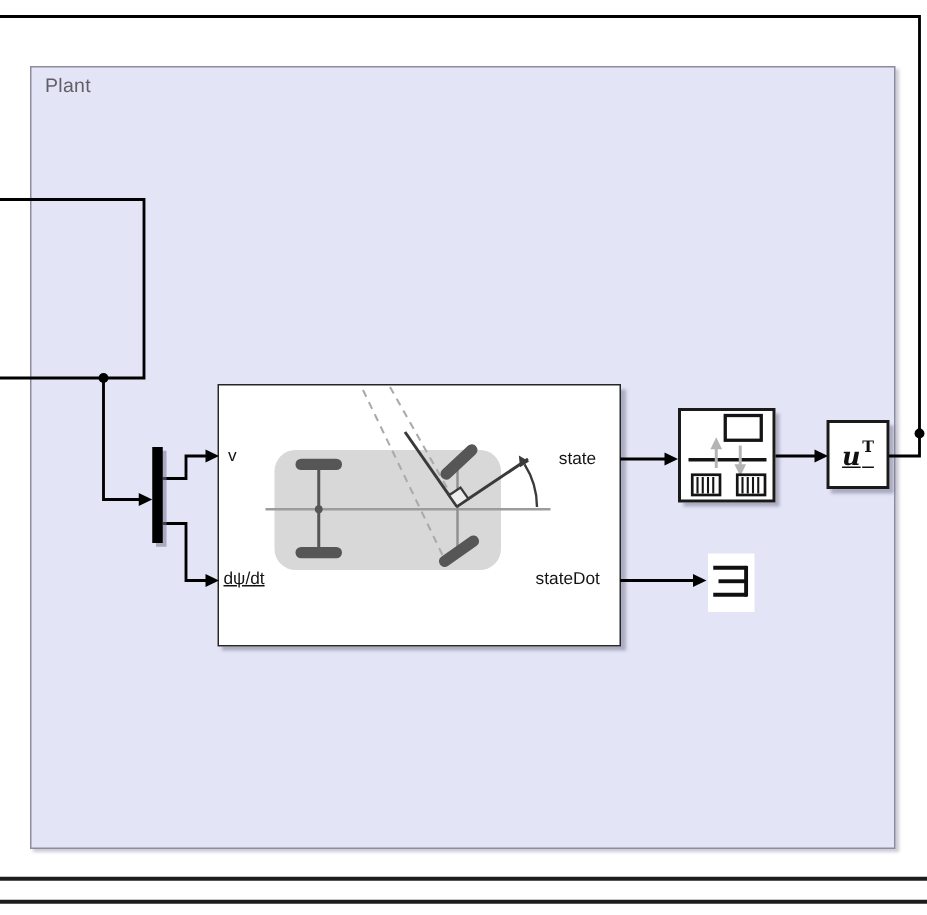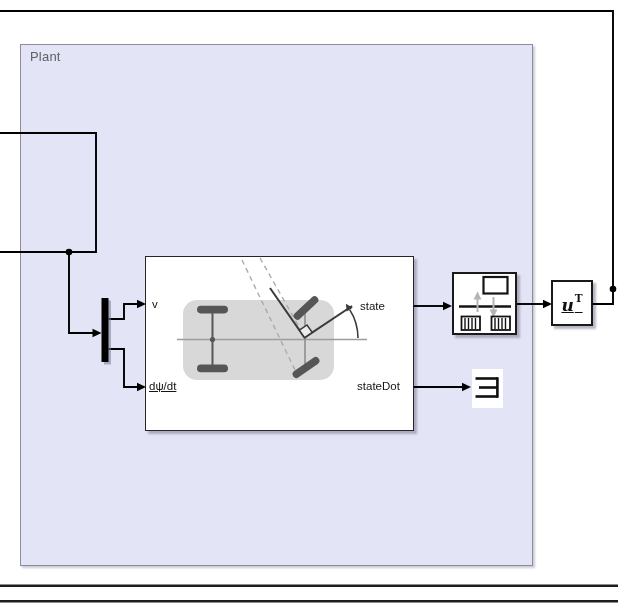--- a/index.html
+++ b/index.html
@@ -5,21 +5,21 @@
   html,body{margin:0;padding:0;}
   body{
     width:618px;height:610px;position:relative;overflow:hidden;
     background:#ffffff;
     font-family:"Liberation Sans", sans-serif;
   }
   .stage{position:absolute;inset:0;width:618px;height:610px;}
 
   
   .plant-area{
-    position:absolute;left:20px;top:44px;width:513px;height:522px;
+    position:absolute;left:20px;top:44px;width:577px;height:522px;
     background:#e4e4f7;border:1.4px solid #8c8c9e;box-sizing:border-box;
     box-shadow:2px 2px 2px rgba(140,140,165,0.45);
   }
   .plant-label{
     position:absolute;left:9px;top:4px;
     font-size:13px;color:#5f5f68;letter-spacing:.2px;
   }
 
   
   .blk{position:absolute;background:#ffffff;box-sizing:border-box;
@@ -31,21 +31,21 @@
   .outbus-block{left:472px;top:369px;width:31px;height:39px;background:#ffffff;box-shadow:none;}
 
   .uT{font-family:"DejaVu Serif", serif;color:#111;line-height:1;text-decoration:underline;}
   .uT .base{font-style:italic;font-weight:600;font-size:17px;}
   .uT .sup{font-size:10.5px;font-weight:700;vertical-align:9px;margin-left:1px;}
 
   
   .port-label{position:absolute;font-size:11.5px;color:#141414;line-height:13px;white-space:nowrap;}
   .pl-v{left:152px;top:298px;}
   .pl-dpsi{left:149px;top:380px;text-decoration:underline;}
-  .pl-state{left:360px;top:300px;width:50px;text-align:left;}
+  .pl-state{left:360px;top:300px;width:50px;text-align:center;}
   .pl-statedot{left:347px;top:380px;width:63px;text-align:center;}
 
   svg.overlay{position:absolute;inset:0;pointer-events:none;}
 </style>
 </head>
 <body>
 
 <div class="stage">
 
   <div class="plant-area">

